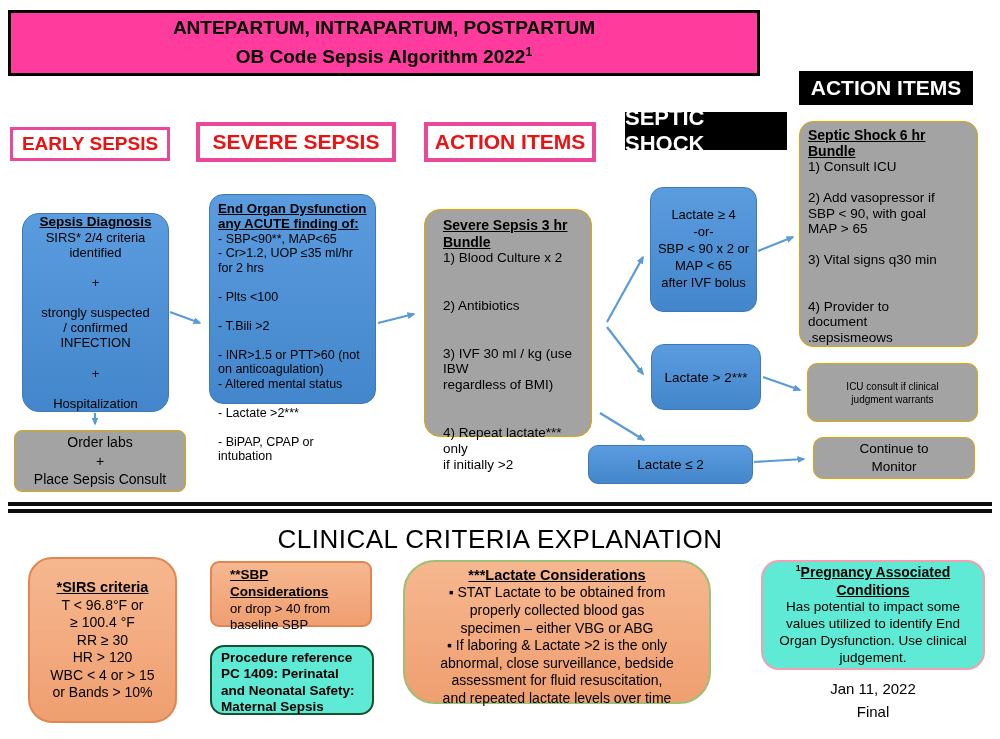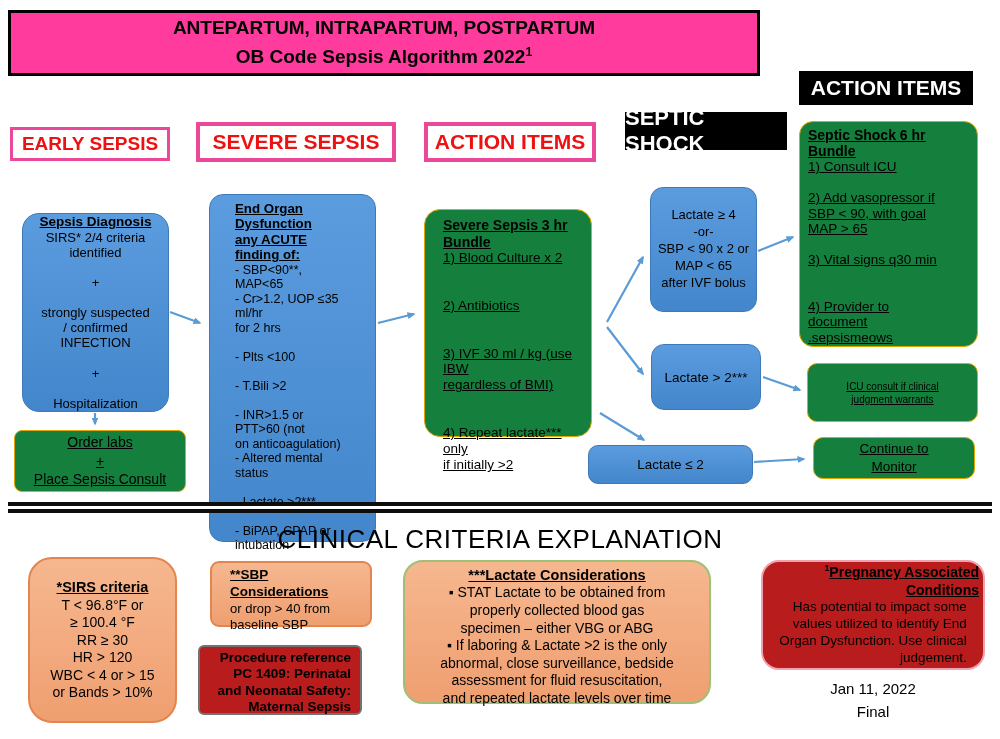--- a/index.html
+++ b/index.html
@@ -15,24 +15,24 @@
     border:3px solid #000; display:flex; flex-direction:column; align-items:center;
     justify-content:center; font-weight:bold; font-size:19px; line-height:1.5; }
 
   .blackhdr { background:#000; color:#fff; font-weight:bold; display:flex;
     align-items:center; justify-content:center; }
   .pinkhdr { background:#fff; border:4px solid #ec4899; color:#EE1111; font-weight:bold;
     display:flex; align-items:center; justify-content:center; }
 
   .blue { background:linear-gradient(180deg,#5A9CDE 0%,#4486CB 100%);
     border:1px solid #3D79B8; border-radius:13px; }
-  .yellow { background:#15803d; border:1px solid #E2A600; border-radius:12px;text-decoration:underline; }
+  .yellow { background:#a3a3a3; border:1px solid #E2A600; border-radius:12px; }
 
   .orange { background:linear-gradient(180deg,#F6B78F 0%,#EF9F70 100%); border:2px solid #E2854F; }
-  .pinkbox { background:#b91c1c;text-align:right; }
+  .pinkbox { background:#5eead4; }
 
   .flowtxt { font-size:13px; line-height:1.16; }
 
   .arrows { position:absolute; left:0; top:0; width:1000px; height:739px;
     pointer-events:none; z-index:5; }
 
   .divider { left:8px; top:502px; width:984px; height:11px;
     border-top:4px solid #0d0d0d; border-bottom:4px solid #0d0d0d; background:#fff; }
 
   .sectitle { left:0; top:524px; width:1000px; text-align:center; font-size:26px;
@@ -73,21 +73,21 @@
 
 Hospitalization</div>
   </div>
 
   <div class="box yellow center" style="left:14px; top:430px; width:172px; height:62px; border-radius:8px; font-size:14px; line-height:1.35;">
     <div class="pre">Order labs
 +
 Place Sepsis Consult</div>
   </div>
 
-  <div class="box blue" style="left:209px; top:194px; width:167px; height:348px; border-radius:14px; padding:6px 25px; font-size:12.5px; line-height:1.16;">
+  <div class="box blue" style="left:209px; top:194px; width:167px; height:210px; border-radius:14px; padding:6px 8px; font-size:12.5px; line-height:1.16;">
     <div class="utitle pre" style="font-size:13.3px;">End Organ Dysfunction
 any ACUTE finding of:</div>
     <div class="pre">- SBP&lt;90**, MAP&lt;65
 - Cr&gt;1.2, UOP ≤35 ml/hr
 for 2 hrs
 
 - Plts &lt;100
 
 - T.Bili &gt;2
 
@@ -181,26 +181,26 @@
 WBC &lt; 4 or &gt; 15
 or Bands &gt; 10%</div>
   </div>
 
   <div class="box orange" style="left:210px; top:561px; width:162px; height:66px; border-radius:9px; padding:4px 18px; font-size:13px; line-height:1.25;">
     <div class="utitle" style="font-size:13.5px;">**SBP Considerations</div>
     <div class="pre">or drop &gt; 40 from
 baseline SBP</div>
   </div>
 
-  <div class="box pinkbox pre" style="left:198px; top:645px; width:164px; height:70px; border:2px solid #737373; border-radius:6px; padding:3px 9px; font-size:13.5px; font-weight:bold; line-height:1.22;">Procedure reference
+  <div class="box pinkbox pre" style="left:210px; top:645px; width:164px; height:70px; border:2px solid #14532d; border-radius:14px; padding:3px 9px; font-size:13.5px; font-weight:bold; line-height:1.22;">Procedure reference
 PC 1409: Perinatal
 and Neonatal Safety:
 Maternal Sepsis</div>
 
-  <div class="box orange" style="left:403px; top:560px; width:308px; height:144px; border:2px solid #9FBF74; border-radius:20px; padding:4px 8px; text-align:center; font-size:14px; line-height:1.26;">
+  <div class="box orange" style="left:403px; top:560px; width:308px; height:144px; border:2px solid #9FBF74; border-radius:32px; padding:4px 8px; text-align:center; font-size:14px; line-height:1.26;">
     <div class="utitle" style="font-size:14.5px;">***Lactate Considerations</div>
     <div class="bullet-row"><span>▪ </span><span class="pre">STAT Lactate to be obtained from
 properly collected blood gas
 specimen – either VBG or ABG</span></div>
     <div class="bullet-row"><span>▪ </span><span class="pre">If laboring &amp; Lactate &gt;2 is the only
 abnormal, close surveillance, bedside
 assessment for fluid resuscitation,
 and repeated lactate levels over time</span></div>
   </div>
 

